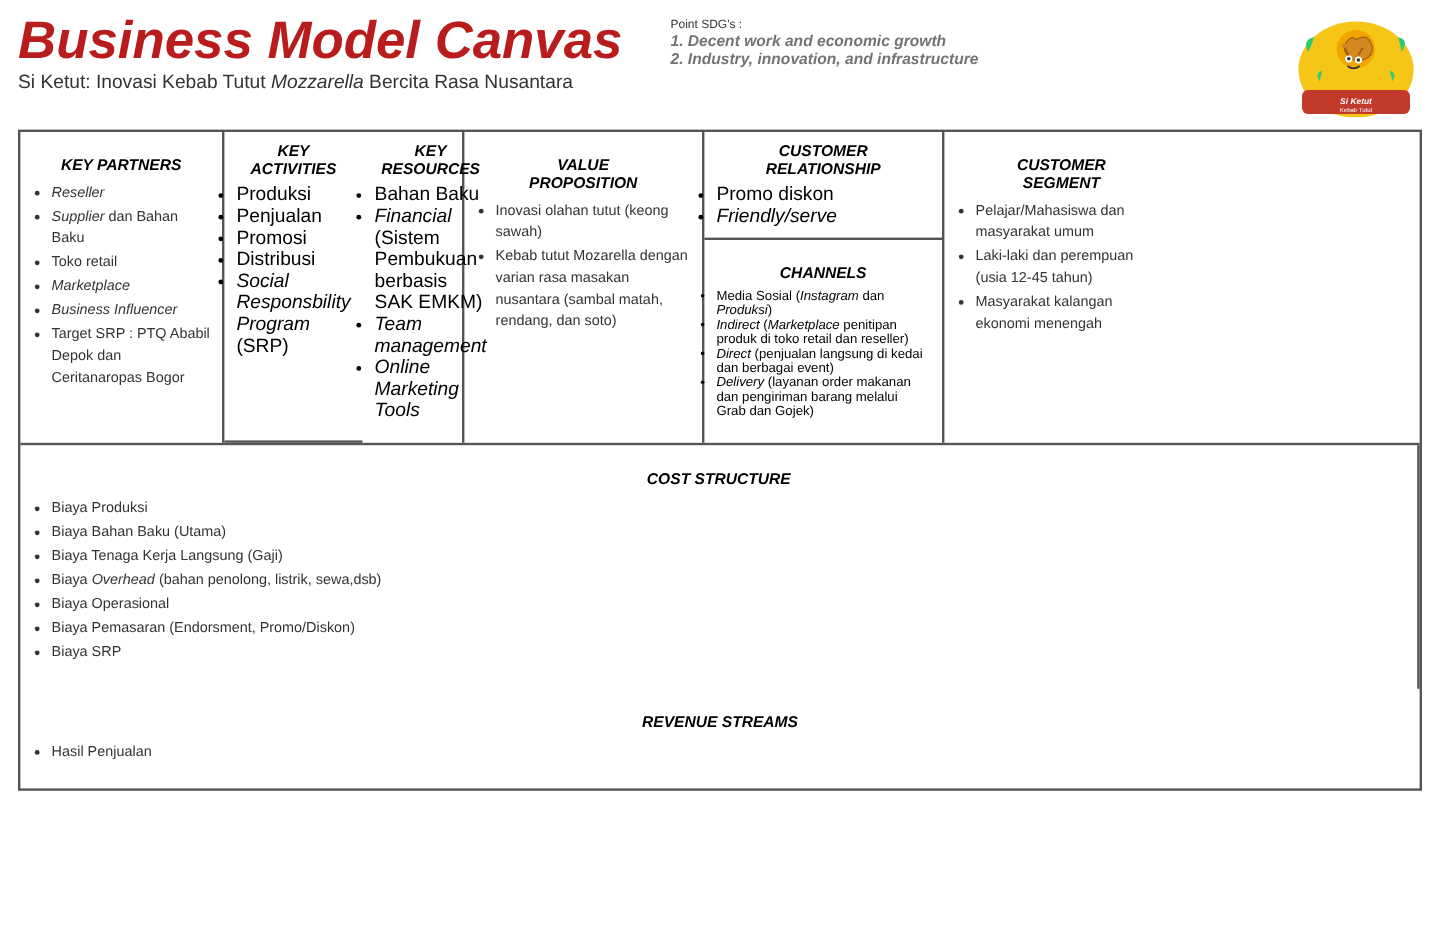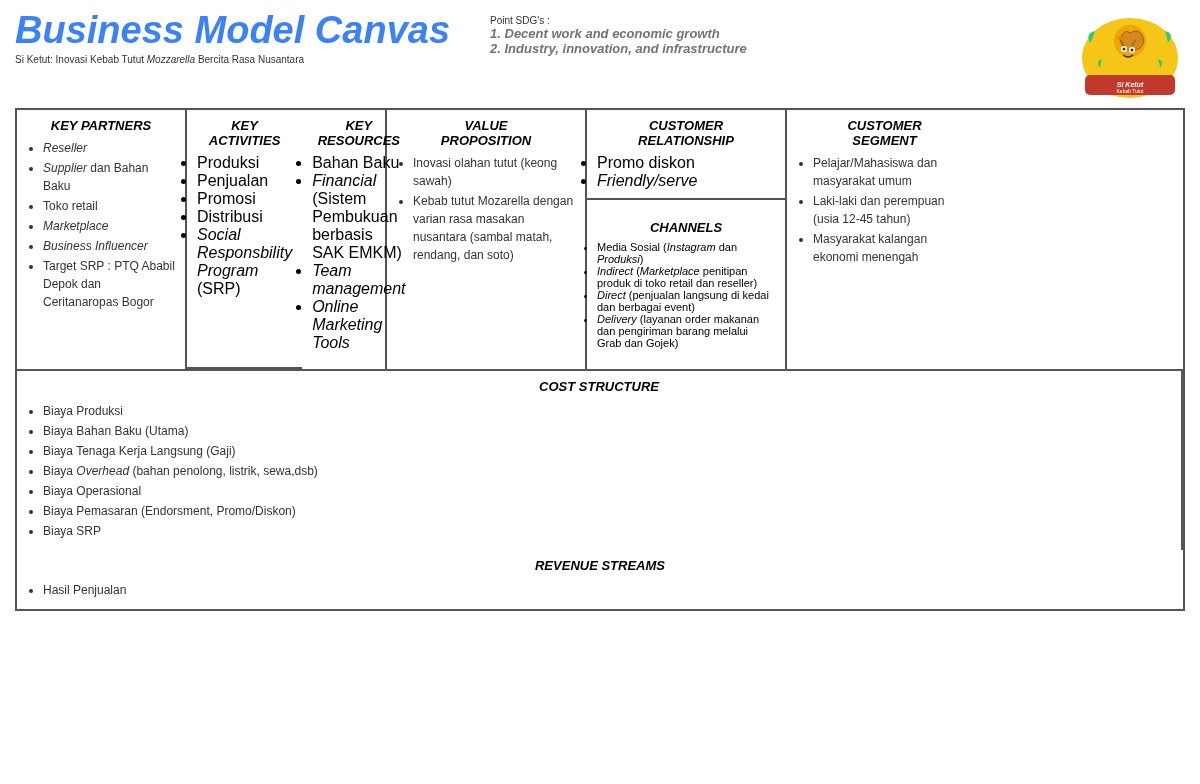--- a/index.html
+++ b/index.html
@@ -17,28 +17,28 @@
       padding: 10px 15px;
     }
     .header {
       display: flex;
       justify-content: space-between;
       align-items: flex-start;
       margin-bottom: 8px;
     }
     .header-left {}
     .main-title {
-      font-size: 38px;
+      font-size: 44px;
       font-weight: bold;
-      color: #3b82f6;
+      color: #b91c1c;
       font-style: italic;
       line-height: 1.1;
     }
     .subtitle {
-      font-size: 10px;
+      font-size: 16px;
       color: #333;
       margin-top: 2px;
     }
     .subtitle em {
       font-style: italic;
     }
     .header-center {
       flex: 1;
       padding-left: 40px;
       padding-top: 5px;
@@ -79,21 +79,21 @@
       border-bottom: 2px solid #555;
     }
     .canvas-bottom {
       display: flex;
       flex-direction: column;
       min-height: 180px;
     }
 
     .cell {
       border-right: 2px solid #555;
-      padding: 8px 10px;
+      padding: 20px 10px;
       font-size: 12px;
       color: #333;
     }
     .cell:last-child {
       border-right: none;
     }
     .cell-title {
       font-weight: bold;
       font-style: italic;
       text-align: center;

